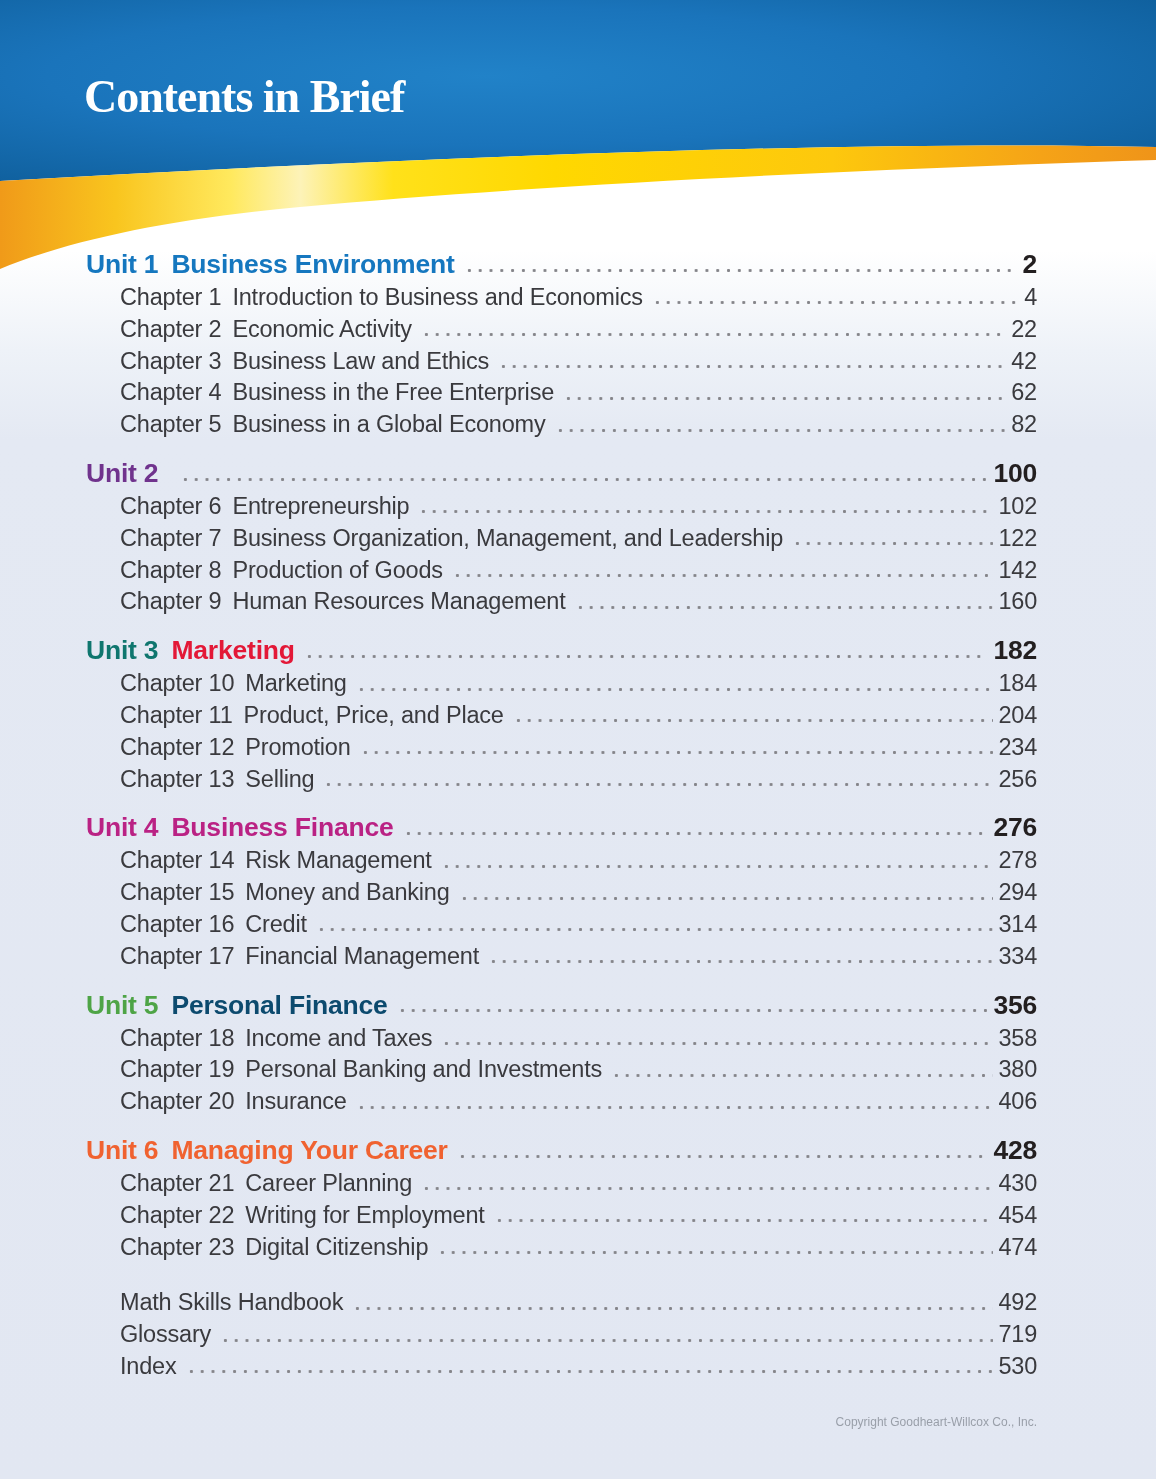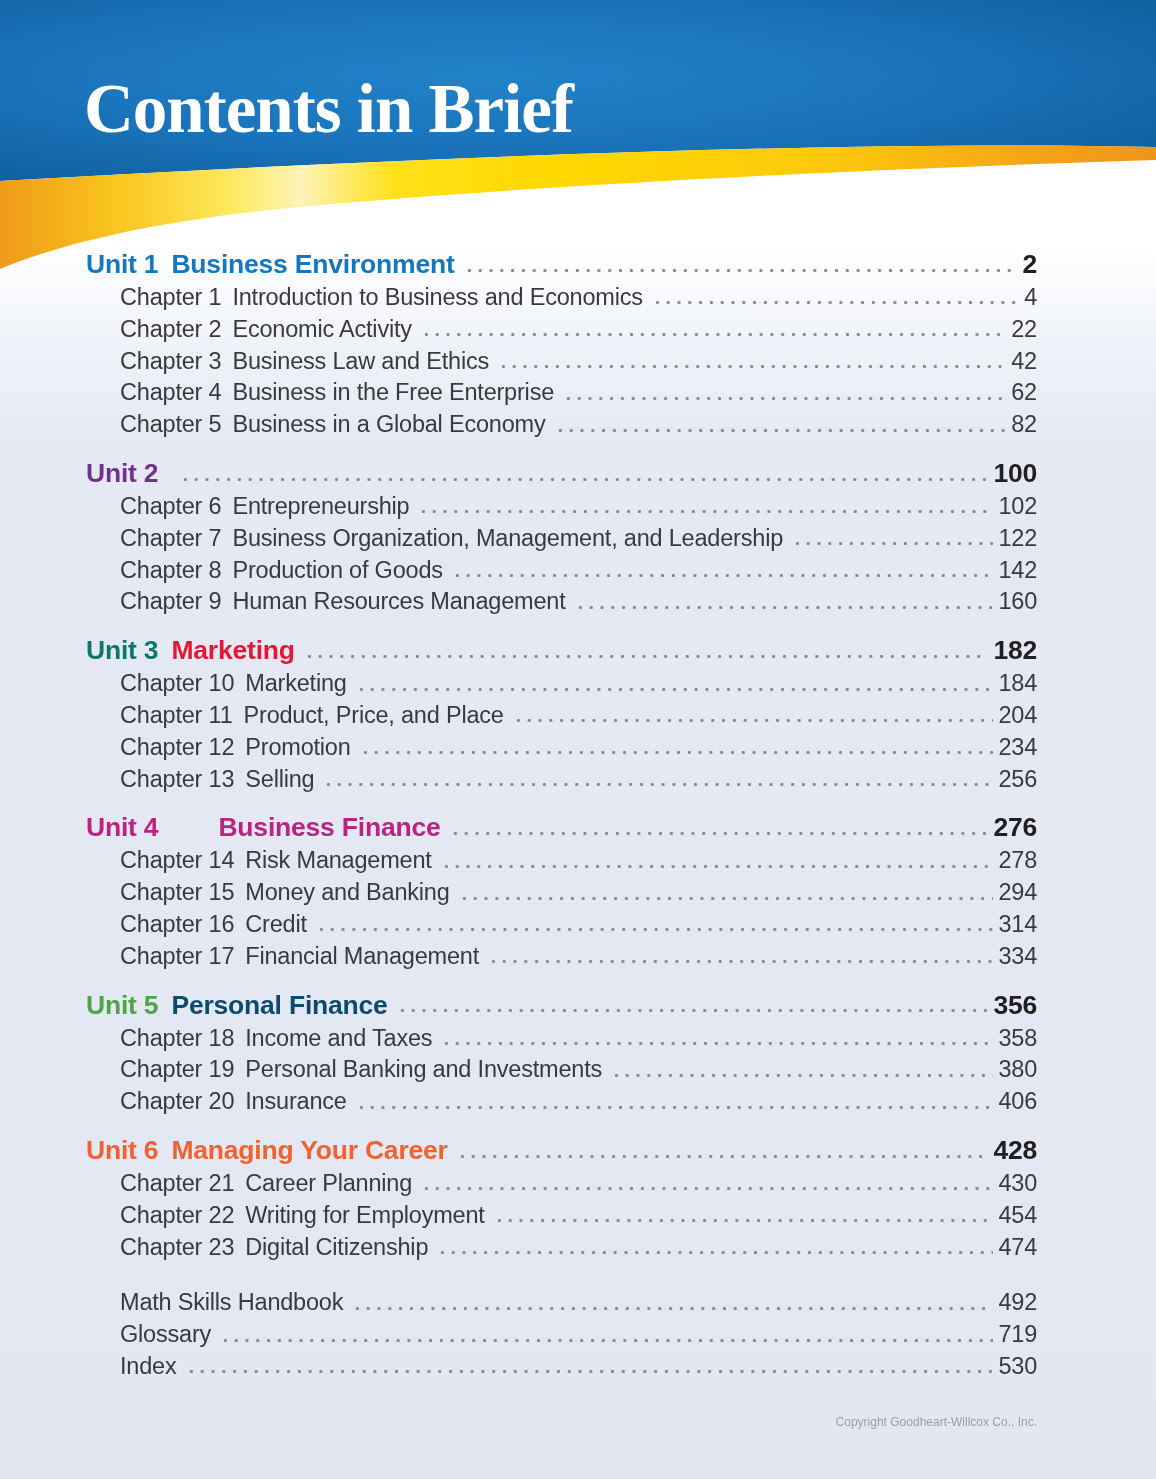--- a/index.html
+++ b/index.html
@@ -8,21 +8,21 @@
     width:1156px; height:1479px;
     overflow:hidden;
     font-family:"Liberation Sans", sans-serif;
     background: linear-gradient(180deg, #ffffff 0px, #ffffff 250px, #eef2f8 350px, #e4e9f3 440px, #e2e7f2 100%);
   }
   .banner { position:absolute; top:0; left:0; width:1156px; height:332px; }
   .banner svg { display:block; }
   .page-title {
     position:absolute; left:84px; top:70px;
     font-family:"Liberation Serif", serif;
-    font-weight:700; font-size:69px; color:#ffffff;
+    font-weight:700; font-size:46px; color:#ffffff;
     letter-spacing:-1px;
   }
   .toc { position:absolute; left:86px; top:246px; width:951px; }
   .row { display:flex; align-items:baseline; white-space:nowrap; }
   .unit-row  { height:36px;   line-height:36px;   font-size:26.5px; font-weight:700; letter-spacing:-0.2px; }
   .chapter-row, .end-row { height:31.8px; line-height:31.8px; font-size:23.5px; color:#3a3a3e; padding-left:34px; letter-spacing:-0.2px; }
   .unit-label   { margin-right:13px; }
   .chapter-label{ margin-right:11px; }
   .leader {
     flex:1 1 auto; align-self:stretch; min-width:18px;
@@ -175,21 +175,21 @@
       <div class="row chapter-row">
         <span class="chapter-label">Chapter 13</span>
         <span class="chapter-title">Selling</span>
         <span class="leader"></span>
         <span class="chapter-page">256</span>
       </div>
     </div>
     <div class="unit-section">
       <div class="row unit-row">
         <span class="unit-label" style="color: rgb(186, 34, 132);">Unit 4</span>
-        <span class="unit-title" style="color: rgb(186, 34, 132); margin-left: 47px;">Business Finance</span>
+        <span class="unit-title" style="color: rgb(186, 34, 132);">Business Finance</span>
         <span class="leader"></span>
         <span class="unit-page">276</span>
       </div>
       <div class="row chapter-row">
         <span class="chapter-label">Chapter 14</span>
         <span class="chapter-title">Risk Management</span>
         <span class="leader"></span>
         <span class="chapter-page">278</span>
       </div>
       <div class="row chapter-row">

